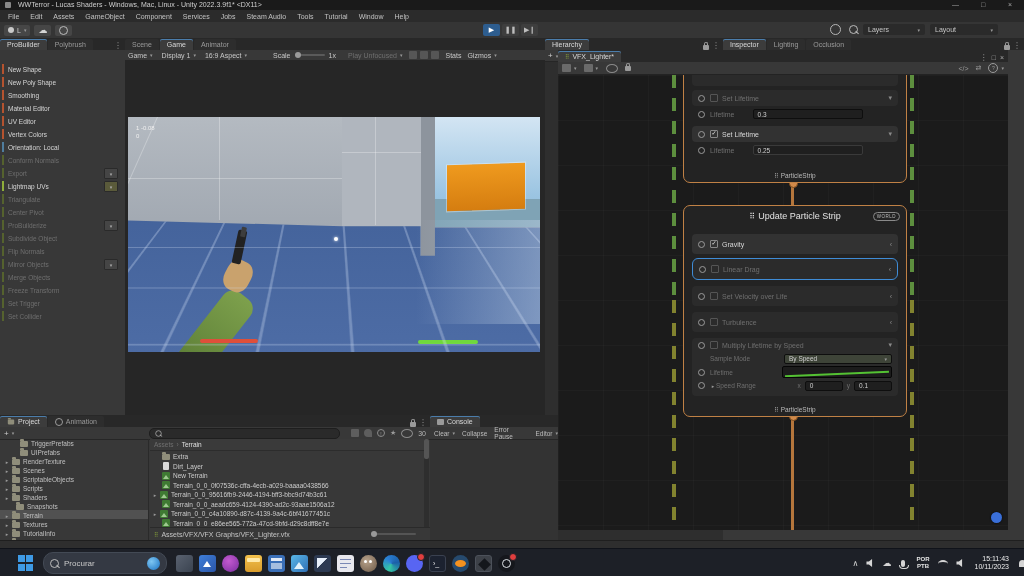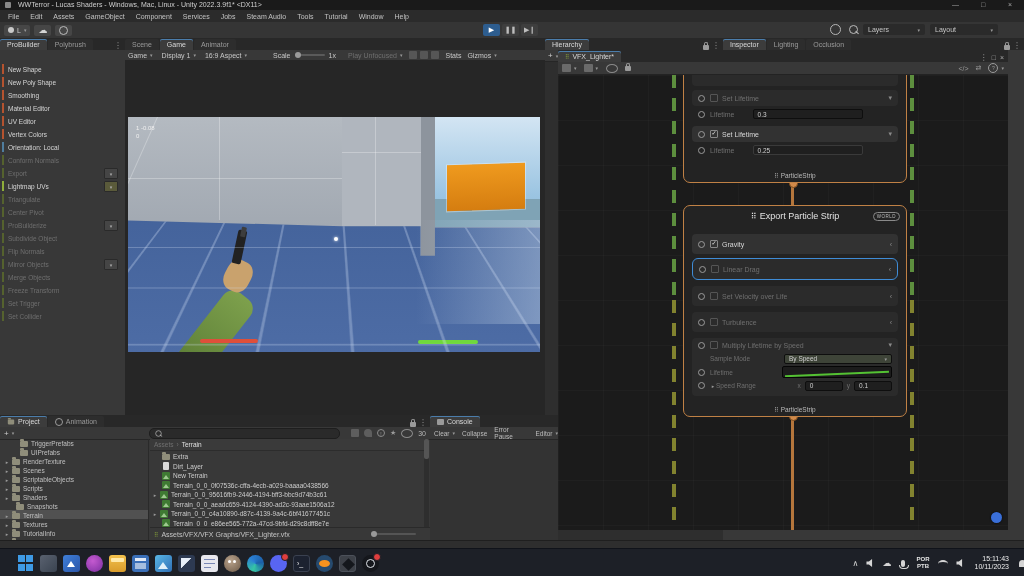--- a/index.html
+++ b/index.html
@@ -401,21 +401,21 @@
       </div>
       <div class="flex pstrip" style="position:absolute;left:0;bottom:3px;width:100%;justify-content:center;">
         <span style="font-size:6px;margin-right:2px;">⠿</span>
         <span>ParticleStrip</span>
       </div>
     </div>
 
     <div class="vfxnode" style="top:130px;height:210px;">
       <div class="flex" style="position:absolute;left:0;top:5px;width:100%;justify-content:center;">
         <span style="font-size:8px;color:#e2e2e2;margin-right:3px;">⠿</span>
-        <span class="t9" style="color:#e2e2e2;">Export Particle Strip</span>
+        <span class="t9" style="color:#e2e2e2;">Update Particle Strip</span>
       </div>
       <span style="position:absolute;right:6px;top:6px;border:1px solid #8a8a8a;border-radius:5px;font-size:4.5px;letter-spacing:.5px;color:#bdbdbd;padding:1px 3px;">WORLD</span>
 
       <div class="blk" style="top:28px;height:20px;color:#d8d8d8;">
         <span class="port"></span>
         <span class="chk c">✓</span>
         <span>Gravity</span>
         <span class="collapse">‹</span>
       </div>
       <div class="blk dimblk" style="top:52px;height:22px;border:1.5px solid #3f8cd6;border-radius:6px;">
@@ -652,20 +652,25 @@
 
 <div class="abs" style="left:0;top:540px;width:1024px;height:8px;background:#2e2e2e;border-top:1px solid #1f1f1f;"></div>
 
 <div class="abs flex" id="taskbar" style="padding-left:14px;">
   <div class="tbicon" style="display:grid;grid-template-columns:7px 7px;grid-gap:1.5px;align-content:center;justify-content:center;">
     <span style="width:7px;height:7px;background:#3e9ae5;"></span>
       <span style="width:7px;height:7px;background:#3e9ae5;"></span>
     <span style="width:7px;height:7px;background:#3e9ae5;"></span>
       <span style="width:7px;height:7px;background:#3e9ae5;"></span>
   </div>
+  <div class="flex" style="width:110px;height:20px;background:#343943;border:1px solid #434a55;border-radius:10px;margin:0 6px;padding:0 6px;">
+    <span class="mag"></span>
+    <span class="t8" style="color:#c9c9c9;margin-left:5px;">Procurar</span>
+    <span style="margin-left:auto;width:13px;height:13px;border-radius:50%;background:radial-gradient(circle at 35% 35%,#7ec6f2,#1b73c4);"></span>
+  </div>
   <div class="tbicon" style="background:linear-gradient(135deg,#5a6270,#3a4350);"></div>
   <div class="tbicon" style="background:linear-gradient(135deg,#3f7fd9,#2a55a8);">
       <span style="position:absolute;left:4px;top:6px;border-left:4px solid transparent;border-right:4px solid transparent;border-bottom:6px solid #fff;"></span>
     </div>
   <div class="tbicon" style="background:radial-gradient(circle at 40% 35%,#c45ad0,#7a2ea0);border-radius:50%;"></div>
   <div class="tbicon" style="background:linear-gradient(180deg,#f3c14d,#d99c2b);border-radius:3px;">
       <span style="position:absolute;left:2px;top:3px;width:13px;height:4px;background:#ffe9a8;border-radius:1px;"></span>
     </div>
   <div class="tbicon" style="background:#3a6fb8;">
       <span style="position:absolute;left:3px;top:3px;width:11px;height:3px;background:#fff;opacity:.85;"></span>

